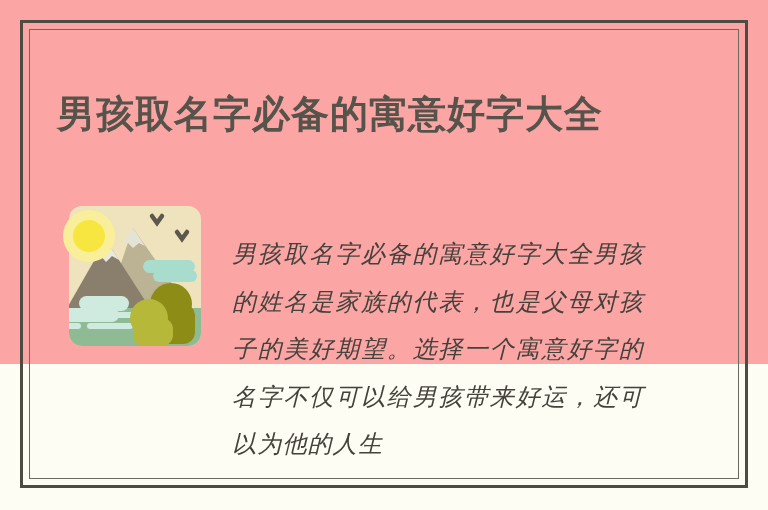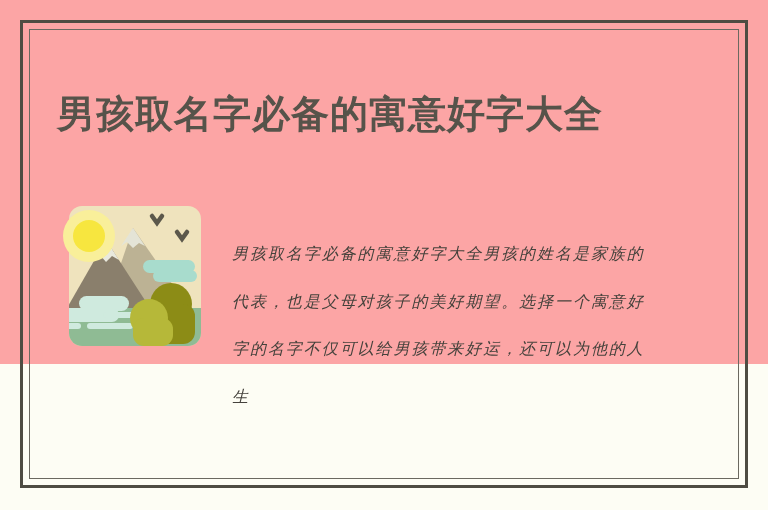--- a/index.html
+++ b/index.html
@@ -63,24 +63,24 @@
     top: 204px;
     width: 148px;
     height: 152px;
   }
   .illustration svg { display: block; width: 148px; height: 152px; }
 
   
   .body-text {
     position: absolute;
     left: 232px;
-    top: 214px;
+    top: 207px;
     width: 412px;
     font-family: "DejaVu Sans", "Liberation Sans", sans-serif;
-    font-size: 16px;
+    font-size: 24px;
     line-height: 47.5px;
     color: #45423c;
     letter-spacing: 1.2px;
     text-align: justify;
     word-break: break-all;
     font-style: italic;
     font-weight: 400;
   }
 </style>
 </head>

